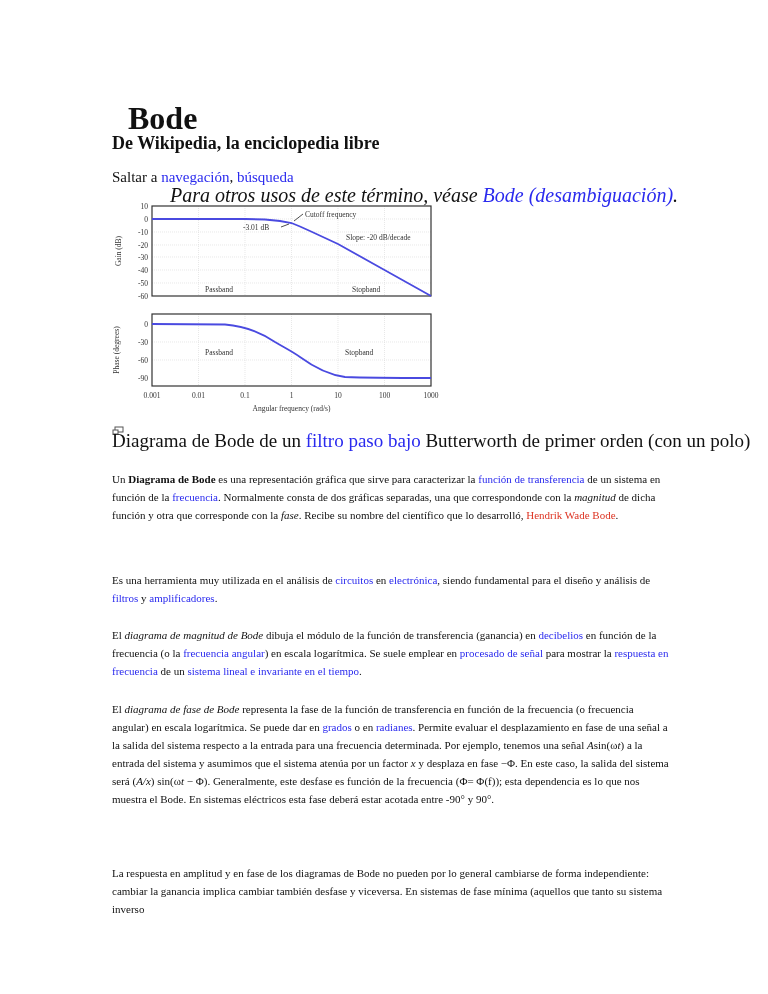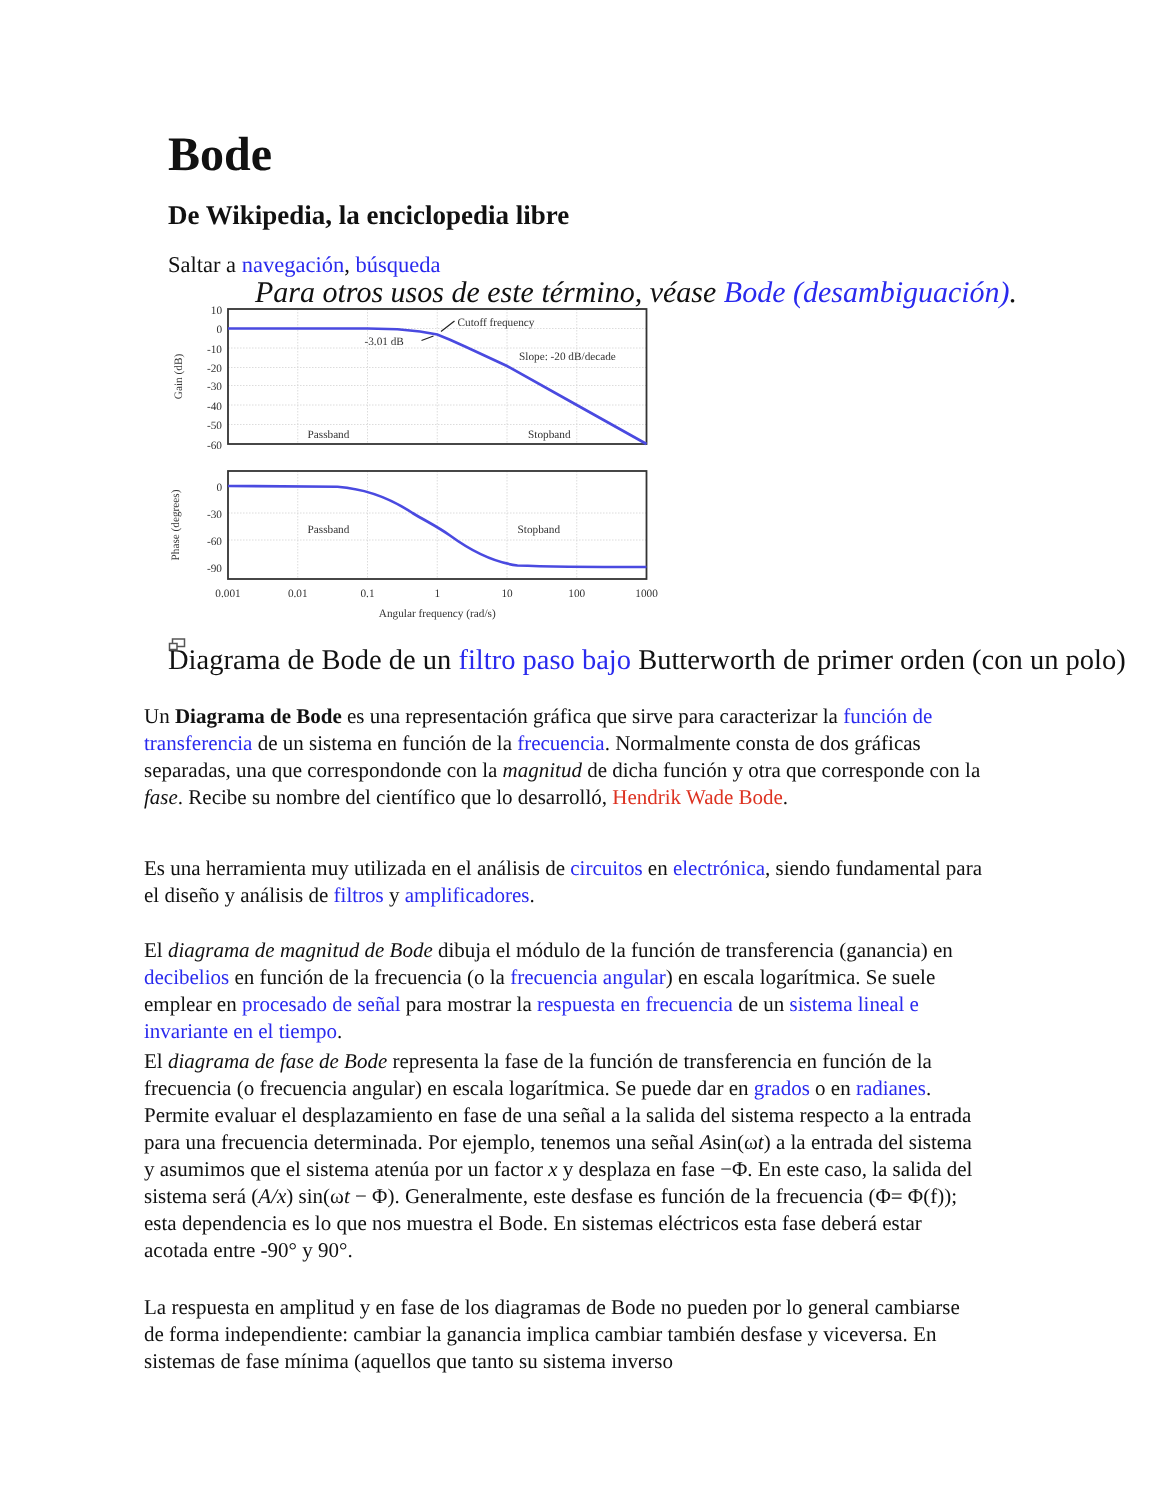--- a/index.html
+++ b/index.html
@@ -1,30 +1,30 @@
 <!DOCTYPE html>
 <html><head>
 <meta charset="utf-8">
 <style>
   html, body { margin:0; padding:0; background:#ffffff; }
   body { width:768px; height:994px; overflow:hidden; position:relative;
          font-family:"Liberation Serif","DejaVu Serif",serif; color:#111; }
-  h1 { position:absolute; left:112px; top:82px; margin:0; font-size:32px; font-weight:bold;
+  h1 { position:absolute; left:112px; top:82px; margin:16px; font-size:32px; font-weight:bold;
        font-family:"Liberation Serif",serif; line-height:40px;text-align:right; }
   h2 { position:absolute; left:112px; top:132px; margin:0; font-size:18px; font-weight:bold;
        font-family:"Liberation Serif",serif; line-height:22px;text-align:center; }
   .jump { position:absolute; left:112px; top:168px; font-size:15px; line-height:18px; }
   .dis { position:absolute; left:170px; top:186px; font-size:20px; line-height:18px; font-style:italic; }
   a, .lnk { color:#2a2aee; text-decoration:none; }
   .red { color:#dd3322; }
   .fig { position:absolute; left:100px; top:200px; width:345px; height:220px; }
   .fig svg text { font-family:"Liberation Serif",serif; }
   .figicon { position:absolute; left:112px; top:422px; width:12px; height:10px; }
   .caption { position:absolute; left:112px; top:432px; font-size:19px; line-height:18px; }
-  p { position:absolute; left:96px; width:560px; margin:0; font-size:14px; line-height:18px; }
+  p { position:absolute; left:112px; width:560px; margin:0; font-size:11px; line-height:18px; }
   b { font-weight:bold; }
 </style>
 </head>
 <body>
 
 <h1>Bode</h1>
 <h2>De Wikipedia, la enciclopedia libre</h2>
 
 <div class="jump">
   <span>Saltar a </span><a href="#">navegación</a><span>, </span><a href="#">búsqueda</a>

